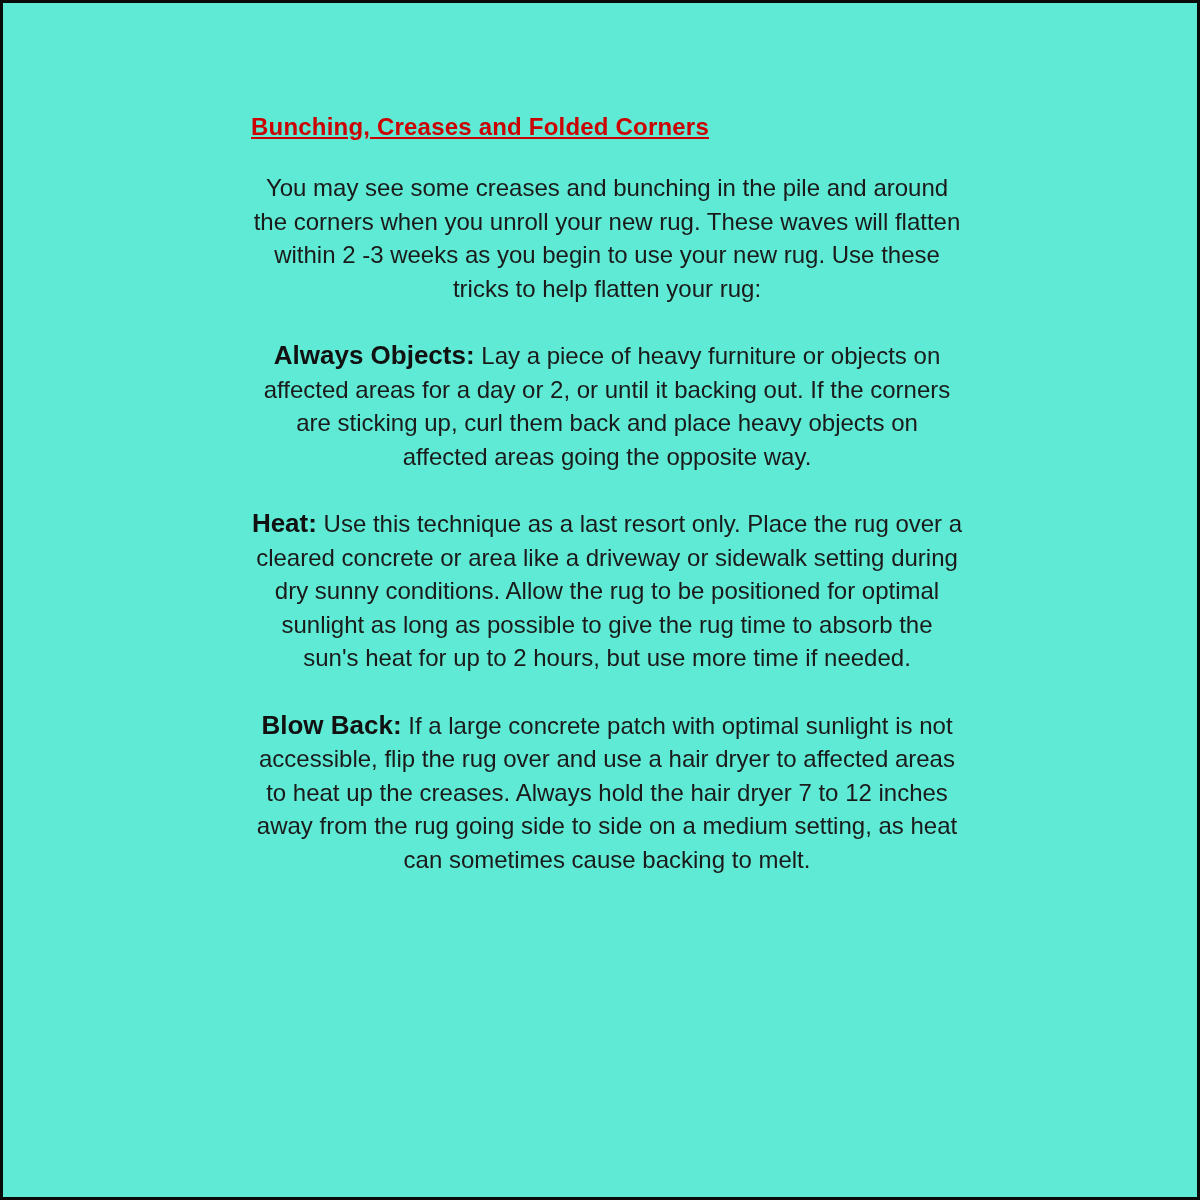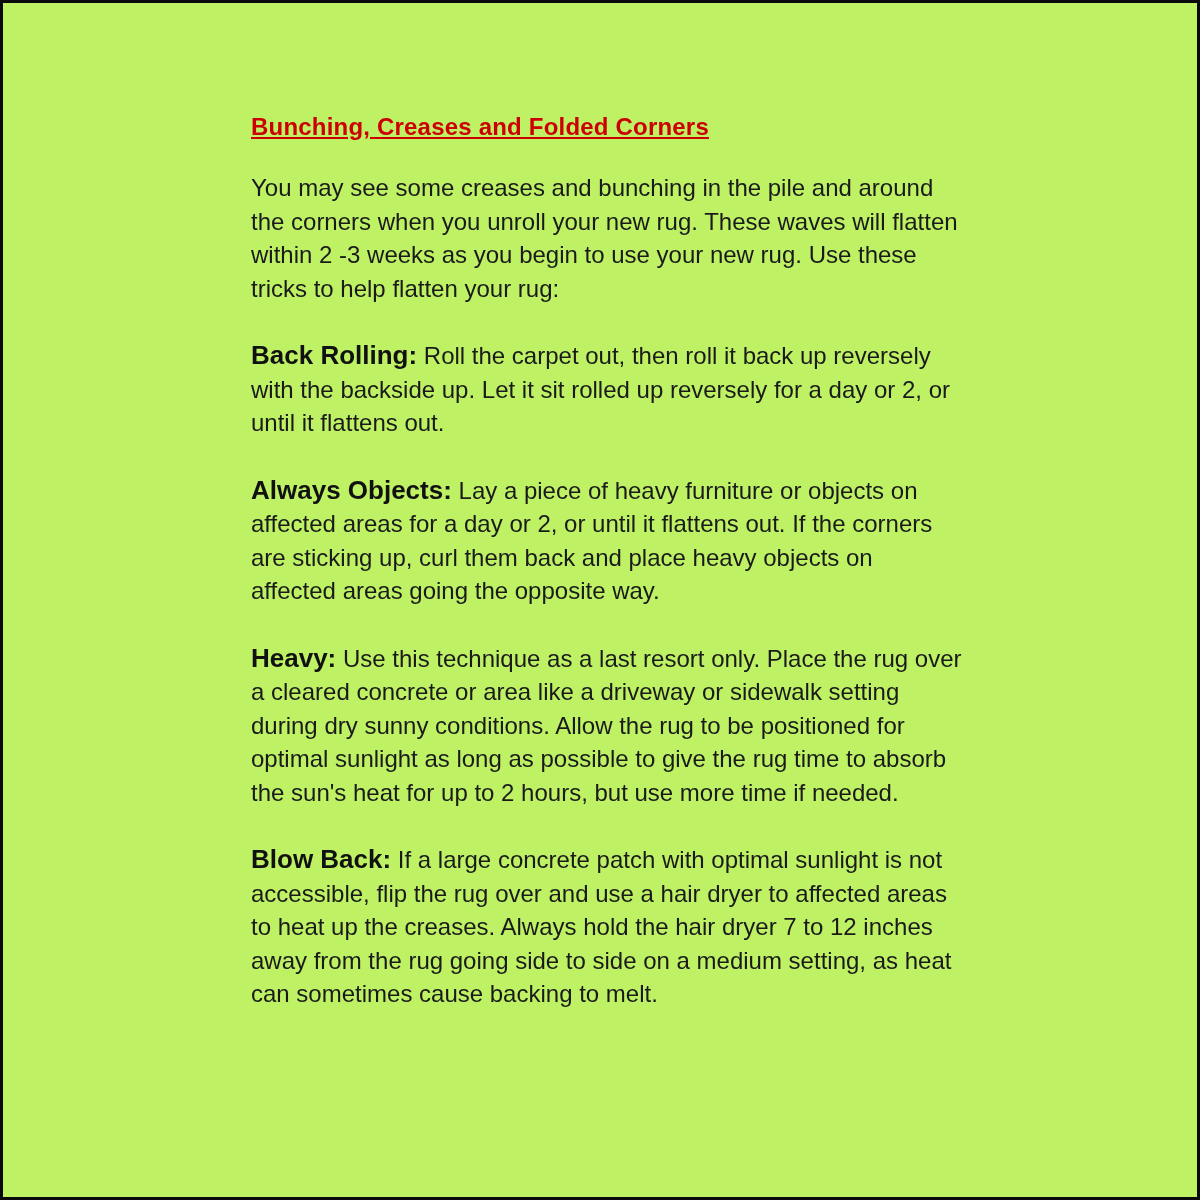--- a/index.html
+++ b/index.html
@@ -5,21 +5,21 @@
   html, body {
     margin: 0;
     padding: 0;
     background: #ffffff;
   }
   .page {
     position: relative;
     width: 1200px;
     height: 1200px;
     box-sizing: border-box;
-    background: #bef264;
+    background: #5eead4;
     border: 3px solid #0a0a0a;
     overflow: hidden;
     font-family: "Liberation Sans", "DejaVu Sans", sans-serif;
     color: #1a1a1a;
   }
   .content {
     position: absolute;
     top: 110px;
     left: 248px;
     width: 712px;
@@ -29,50 +29,46 @@
     font-weight: bold;
     color: #cc0000;
     text-decoration: underline;
     margin: 0 0 30px 0;
     letter-spacing: 0.2px;
   }
   .para {
     font-size: 24px;
     line-height: 33.5px;
     margin: 0 0 34px 0;
-    text-align: left;
+    text-align: center;
   }
   .para strong {
     font-size: 26px;
     font-weight: bold;
     color: #111111;
   }
 </style>
 </head>
 <body>
 
 <div class="page">
   <div class="content">
 
     <h1 class="doc-title">Bunching, Creases and Folded Corners</h1>
 
     <p class="para">You may see some creases and bunching in the pile and around the corners when you unroll your new rug. These waves will flatten within 2 -3 weeks as you begin to use your new rug. Use these tricks to help flatten your rug:</p>
 
+
     <p class="para">
-      <strong>Back Rolling:</strong>
-      <span>Roll the carpet out, then roll it back up reversely with the backside up. Let it sit rolled up reversely for a day or 2, or until it flattens out.</span>
+      <strong>Always Objects:</strong>
+      <span>Lay a piece of heavy furniture or objects on affected areas for a day or 2, or until it backing out. If the corners are sticking up, curl them back and place heavy objects on affected areas going the opposite way.</span>
     </p>
 
     <p class="para">
-      <strong>Always Objects:</strong>
-      <span>Lay a piece of heavy furniture or objects on affected areas for a day or 2, or until it flattens out. If the corners are sticking up, curl them back and place heavy objects on affected areas going the opposite way.</span>
-    </p>
-
-    <p class="para">
-      <strong>Heavy:</strong>
+      <strong>Heat:</strong>
       <span>Use this technique as a last resort only. Place the rug over a cleared concrete or area like a driveway or sidewalk setting during dry sunny conditions. Allow the rug to be positioned for optimal sunlight as long as possible to give the rug time to absorb the sun's heat for up to 2 hours, but use more time if needed.</span>
     </p>
 
     <p class="para">
       <strong>Blow Back:</strong>
       <span>If a large concrete patch with optimal sunlight is not accessible, flip the rug over and use a hair dryer to affected areas to heat up the creases. Always hold the hair dryer 7 to 12 inches away from the rug going side to side on a medium setting, as heat can sometimes cause backing to melt.</span>
     </p>
 
   </div>
 </div>

